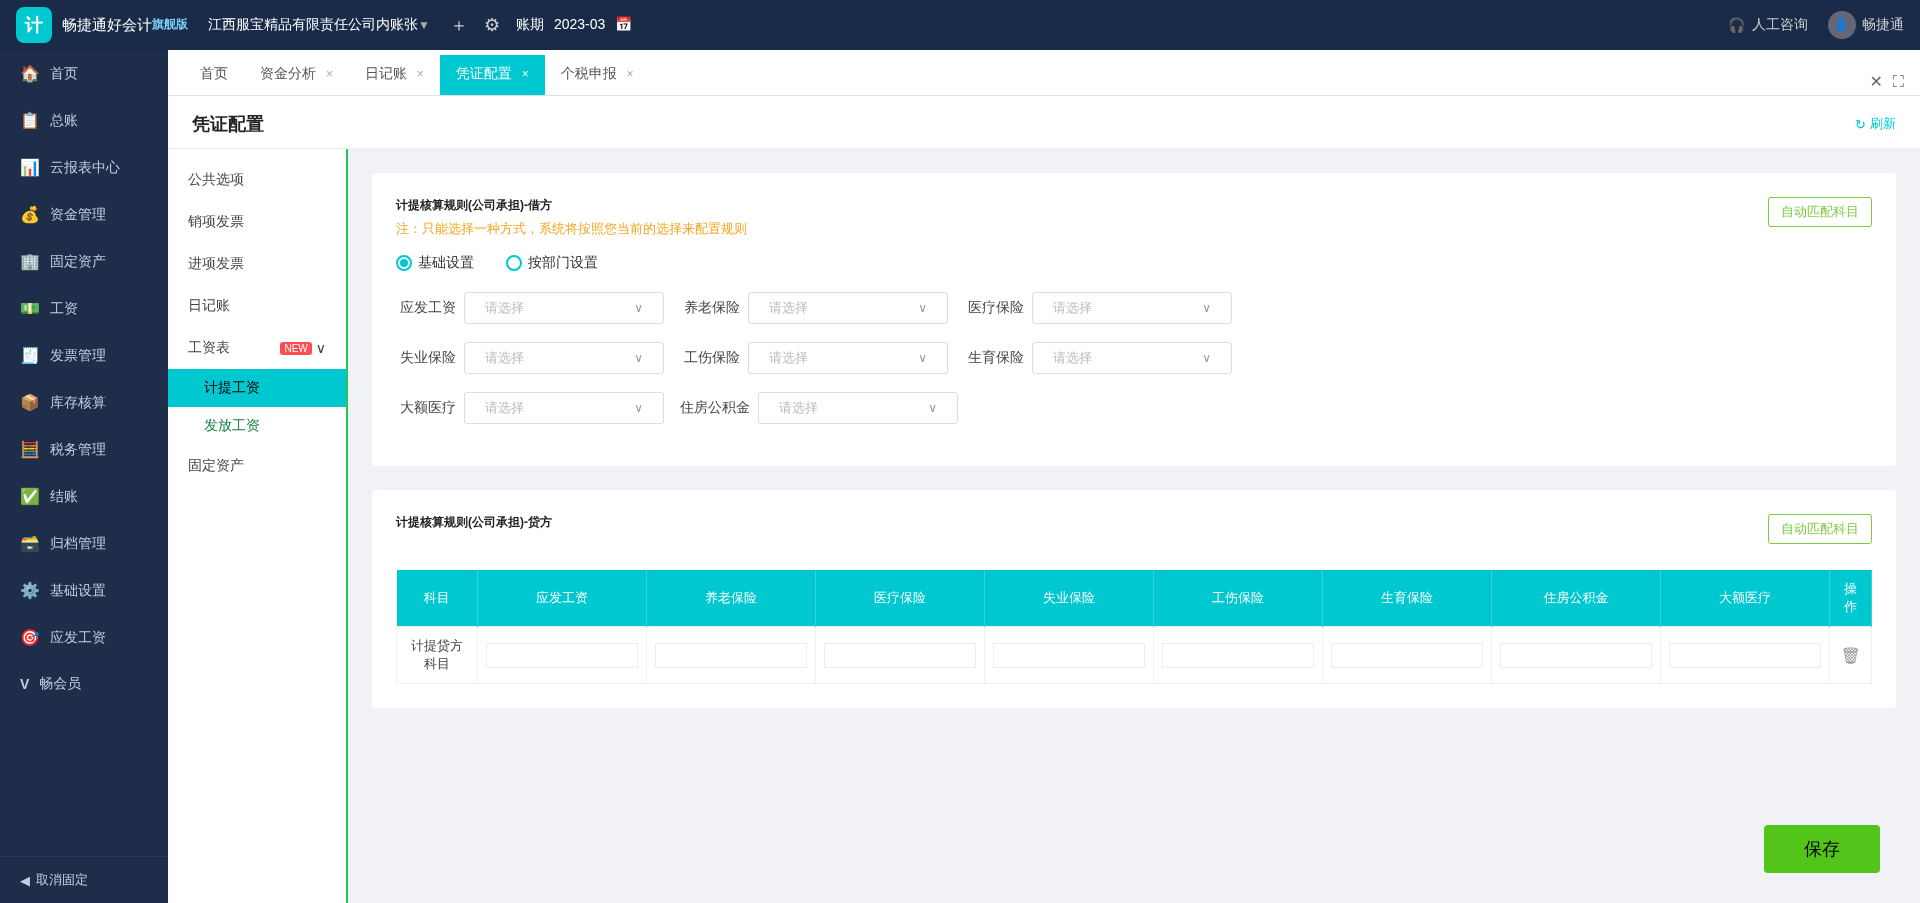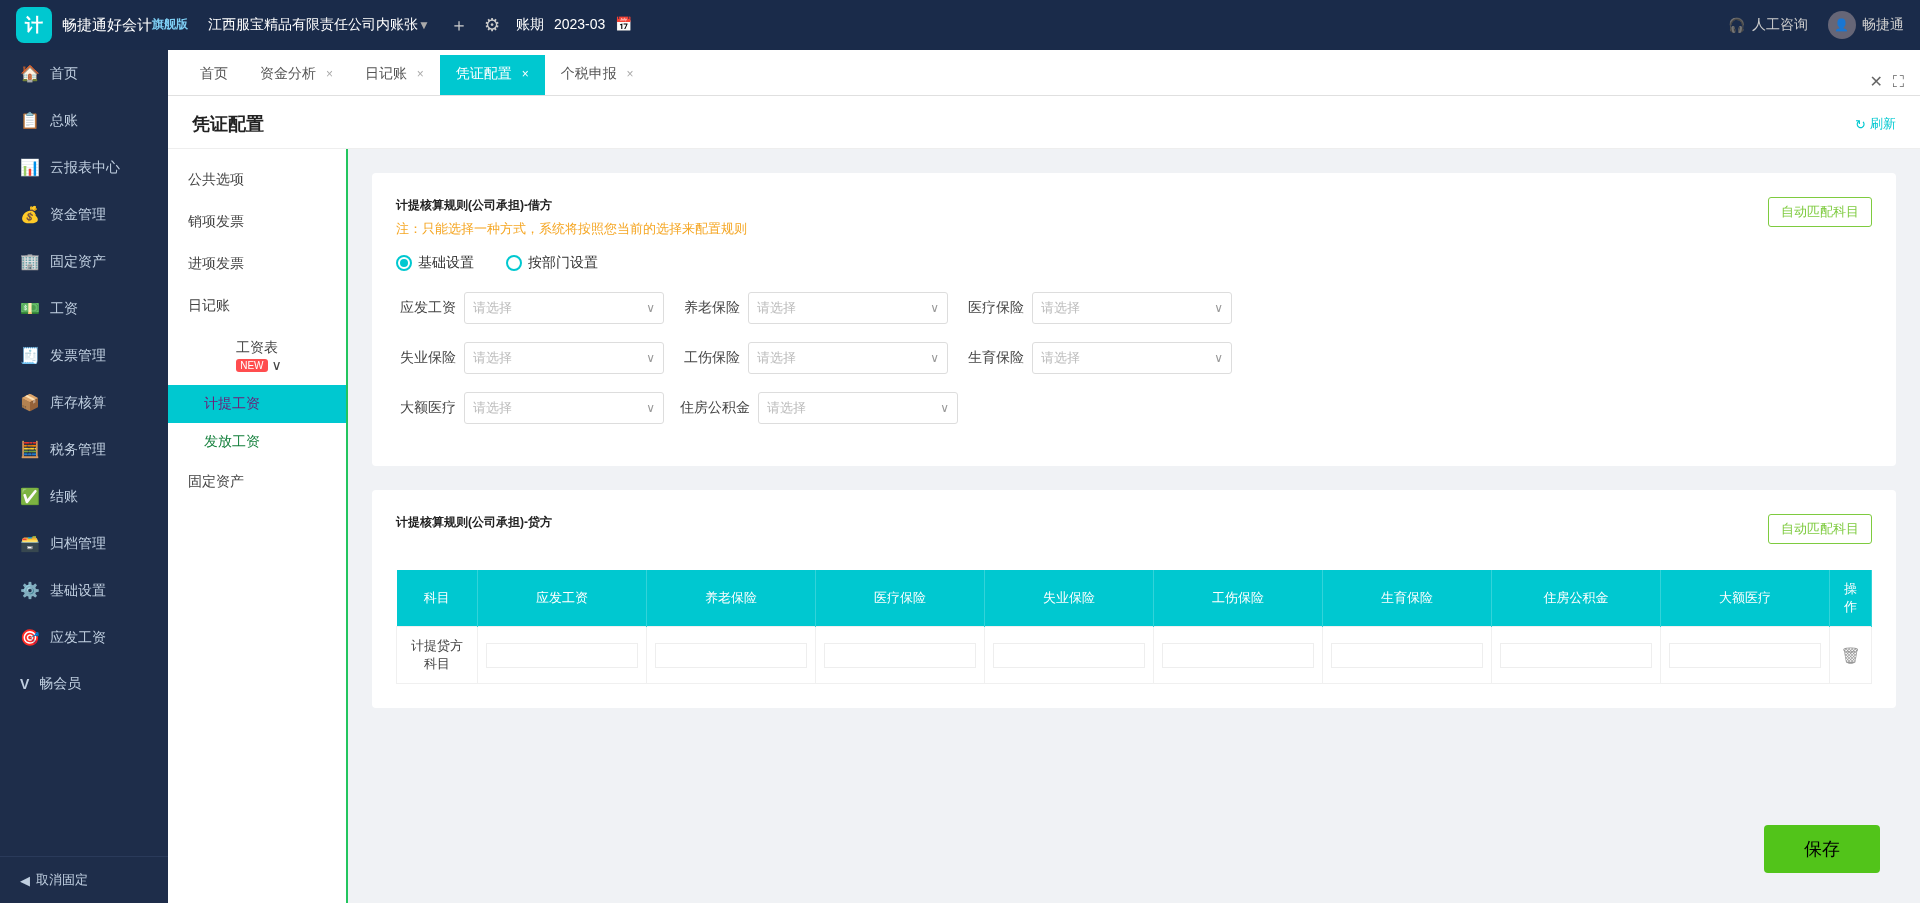--- a/index.html
+++ b/index.html
@@ -42,23 +42,23 @@
     .page-title-bar { background: #fff; padding: 16px 24px 12px; display: flex; align-items: center; justify-content: space-between; border-bottom: 1px solid #eee; flex-shrink: 0; }
     .page-title { font-size: 18px; font-weight: bold; color: #222; }
     .refresh-btn { display: flex; align-items: center; gap: 4px; color: #00c8d0; font-size: 13px; cursor: pointer; }
 
     
     .page-body { display: flex; flex: 1; overflow: hidden; }
 
     
     .left-nav { width: 180px; background: #fff; border-right: 2px solid #22c55e; flex-shrink: 0; padding-top: 10px; overflow-y: auto; }
     .left-nav-item { padding: 12px 20px; font-size: 14px; color: #444; cursor: pointer; }
-    .left-nav-item.has-sub { display: flex; justify-content: space-between; align-items: center; flex-direction: column; }
+    .left-nav-item.has-sub { display: flex; justify-content: space-between; align-items: center; }
     .left-nav-sub-item { padding: 10px 20px 10px 36px; font-size: 14px; color: #15803d; cursor: pointer; }
-    .left-nav-sub-item.active { background: #00c8d0; color: #701a75; }
+    .left-nav-sub-item.active { background: #00c8d0; color: #000000; }
     .new-badge { background: #ff4d4f; color: white; font-size: 10px; padding: 1px 4px; border-radius: 3px; margin-left: 4px; }
 
     
     .main-content { flex: 1; overflow-y: auto; padding: 24px; }
 
     
     .section-block { background: #fff; border-radius: 4px; padding: 24px; margin-bottom: 24px; }
     .section-title { font-size: 12px; font-weight: bold; color: #222; margin-bottom: 6px; }
     .section-note { color: #f5a623; font-size: 13px; margin-bottom: 16px; }
     .auto-match-btn { float: right; border: 1px solid #7ecb3f; color: #7ecb3f; background: white; padding: 5px 12px; font-size: 13px; border-radius: 3px; cursor: pointer; margin-bottom: 12px; }
@@ -66,21 +66,21 @@
     
     .radio-group { display: flex; gap: 32px; margin-bottom: 20px; align-items: center; }
     .radio-item { display: flex; align-items: center; gap: 6px; font-size: 14px; color: #333; cursor: pointer; }
     .radio-circle { width: 16px; height: 16px; border-radius: 50%; border: 2px solid #00c8d0; display: flex; align-items: center; justify-content: center; }
     .radio-circle.selected::after { content: ''; width: 8px; height: 8px; background: #00c8d0; border-radius: 50%; }
 
     
     .form-row { display: flex; align-items: center; gap: 16px; margin-bottom: 18px; flex-wrap: wrap; }
     .form-field { display: flex; align-items: center; gap: 8px; }
     .form-label { font-size: 14px; color: #444; white-space: nowrap; min-width: 60px; text-align: right; }
-    .form-select { width: 200px; height: 32px; border: 1px solid #ddd; border-radius: 3px; padding: 0 8px; display: flex; align-items: center; justify-content: space-between; font-size: 13px; color: #bbb; cursor: pointer; background: white; }
+    .form-select { width: 200px; height: 32px; border: 1px solid #ddd; border-radius: 3px; padding: 0 20px; display: flex; align-items: center; justify-content: space-between; font-size: 13px; color: #bbb; cursor: pointer; background: white; }
     .form-select .arrow { color: #999; font-size: 12px; }
 
     
     .data-table { width: 100%; border-collapse: collapse; }
     .data-table thead tr { background: #00c8d0; color: white; }
     .data-table thead th { padding: 10px 8px; font-size: 13px; font-weight: normal; text-align: center; border-right: 1px solid rgba(255,255,255,0.2); }
     .data-table tbody tr { background: white; }
     .data-table tbody td { padding: 10px 8px; font-size: 13px; color: #444; text-align: center; border: 1px solid #f0f0f0; }
     .table-input { width: 100%; border: 1px solid #eee; padding: 4px 6px; font-size: 13px; }
     .delete-btn { color: #999; font-size: 16px; cursor: pointer; }

